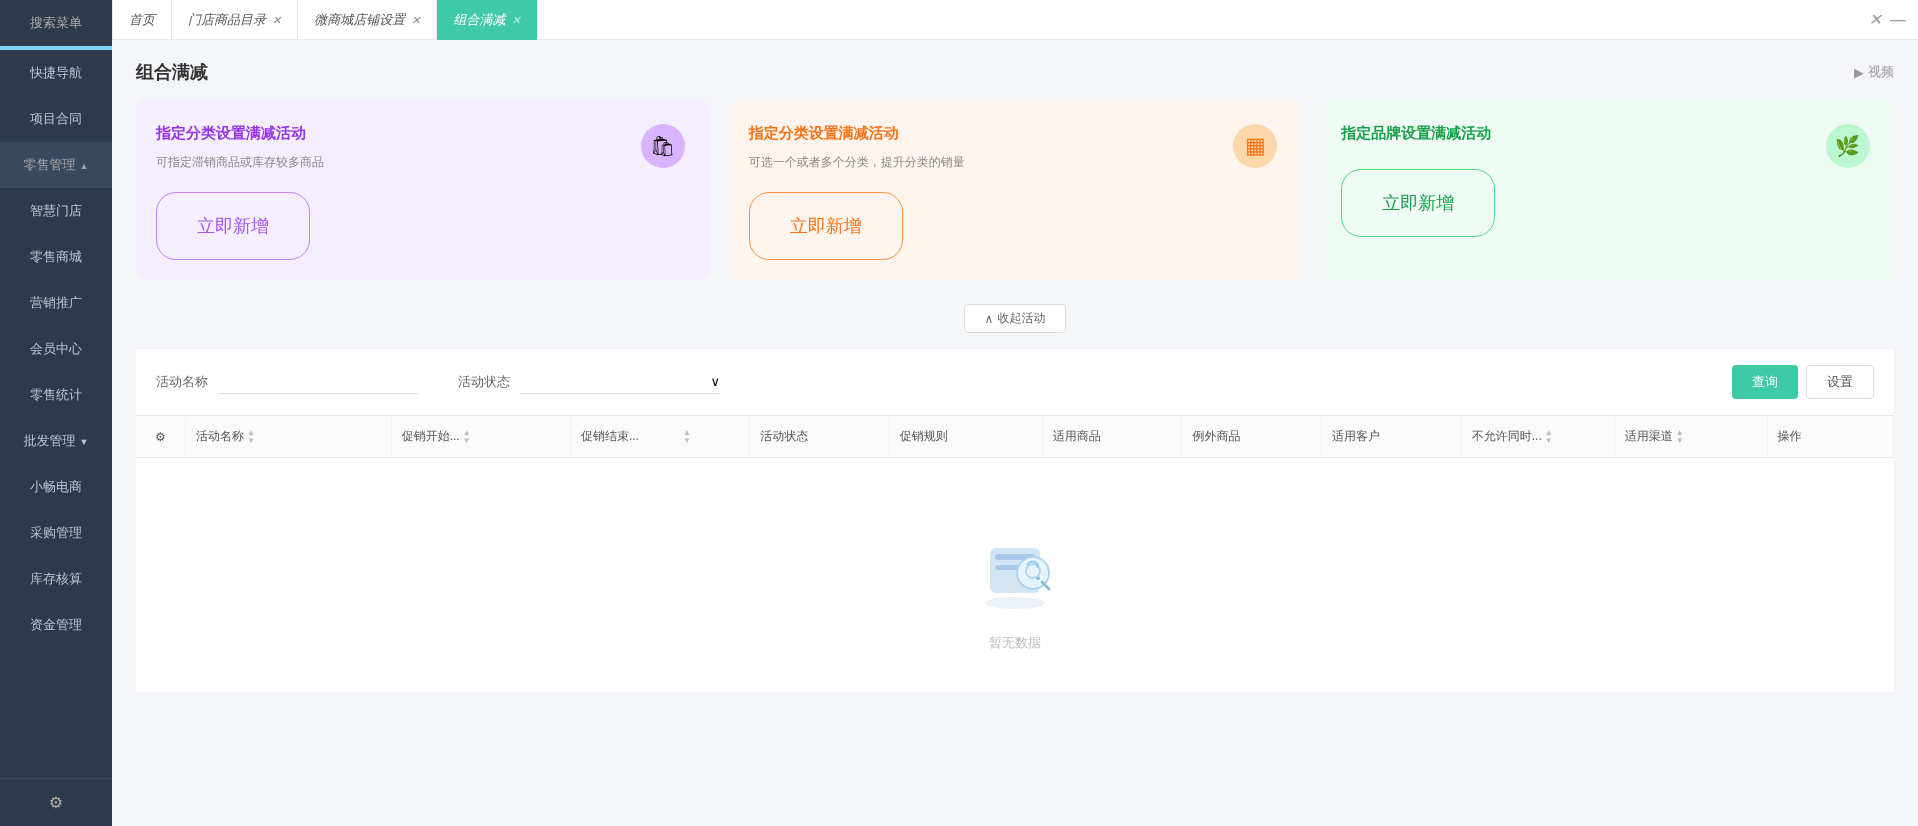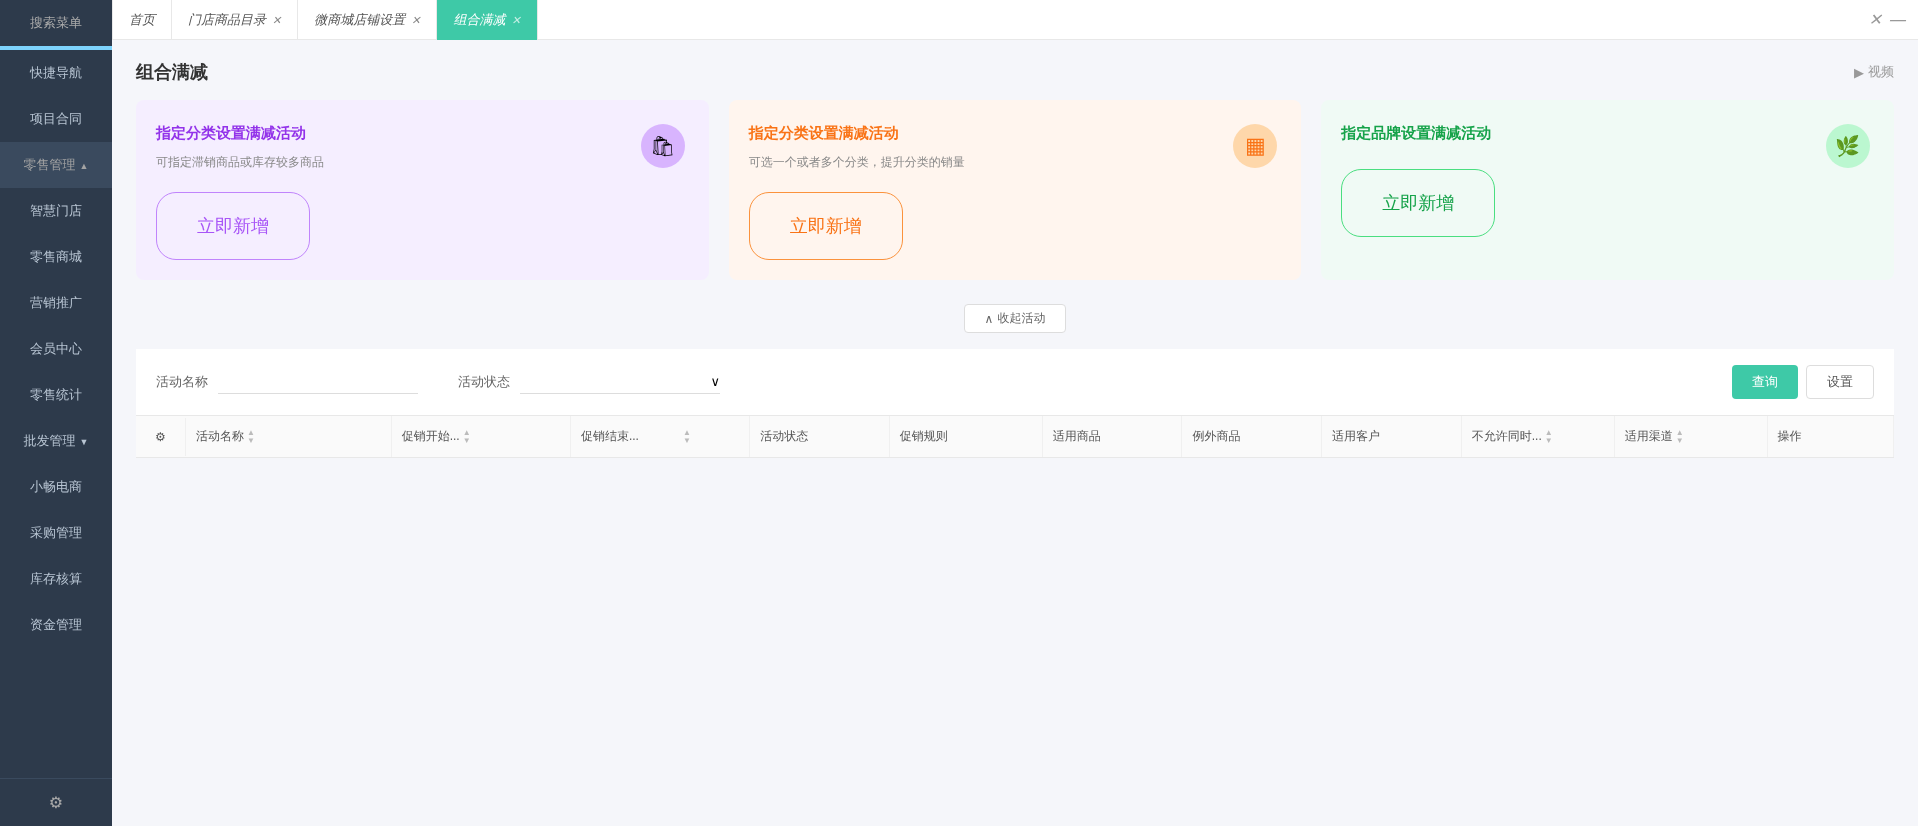--- a/index.html
+++ b/index.html
@@ -473,16 +473,30 @@
           <span class="sort-arrows">
               <span>▲</span>
               <span>▼</span>
             </span>
         </div>
         <div class="th th-action">
           <span>操作</span>
         </div>
       </div>
 
+      <div class="empty-state">
+        <svg class="empty-icon" viewBox="0 0 100 100" xmlns="http://www.w3.org/2000/svg">
+          <ellipse cx="50" cy="85" rx="30" ry="6" fill="#dde8f0" opacity="0.6"></ellipse>
+          <rect x="25" y="30" width="50" height="45" rx="6" fill="#c8dff0" opacity="0.8"></rect>
+          <rect x="30" y="36" width="40" height="6" rx="3" fill="#a8c8e8"></rect>
+          <rect x="30" y="47" width="28" height="5" rx="2.5" fill="#a8c8e8"></rect>
+          <circle cx="68" cy="55" r="16" fill="#e8f4fb" stroke="#b0d4f0" stroke-width="2"></circle>
+          <circle cx="73" cy="60" r="2" fill="#88b8d8"></circle>
+          <line x1="77" y1="64" x2="84" y2="71" stroke="#88b8d8" stroke-width="2.5" stroke-linecap="round"></line>
+          <circle cx="68" cy="53" r="7" fill="none" stroke="#b0d4f0" stroke-width="2"></circle>
+          <path d="M 62 47 Q 65 42 70 44 Q 74 46 72 50" stroke="#88c8f0" stroke-width="1.5" fill="none"></path>
+        </svg>
+        <span class="empty-text">暂无数据</span>
+      </div>
     </div>
 
   </div>
 </div>
 
 </body></html>

